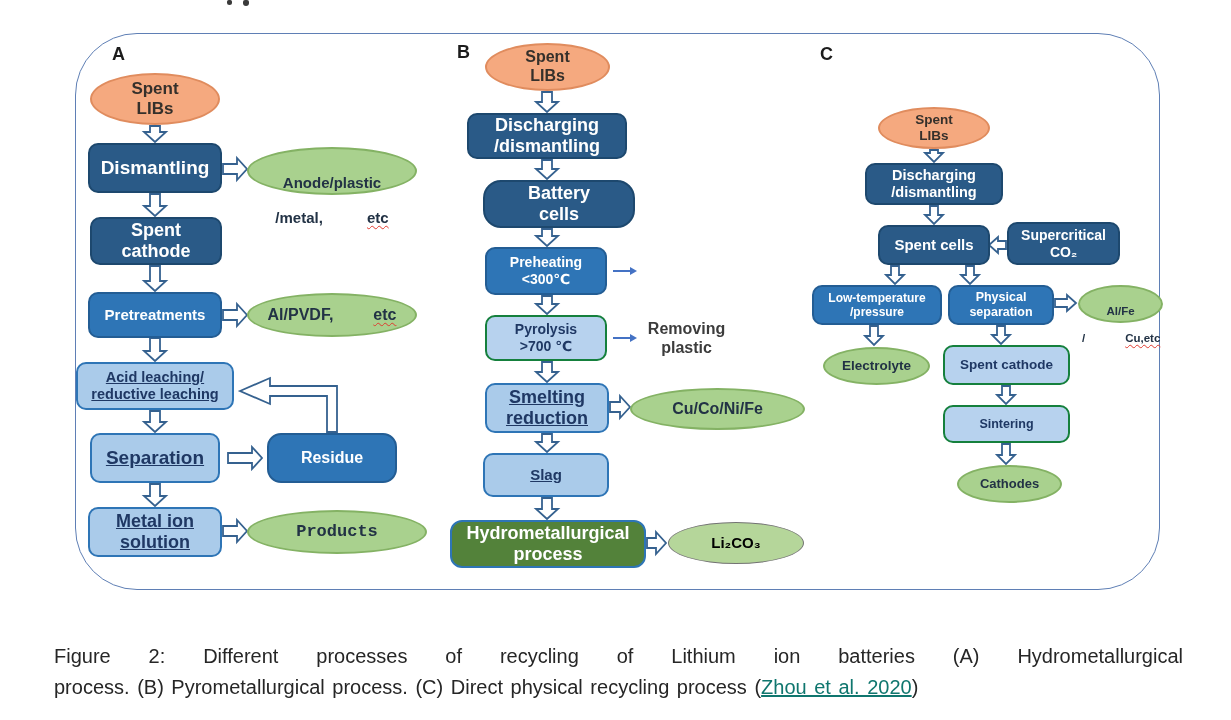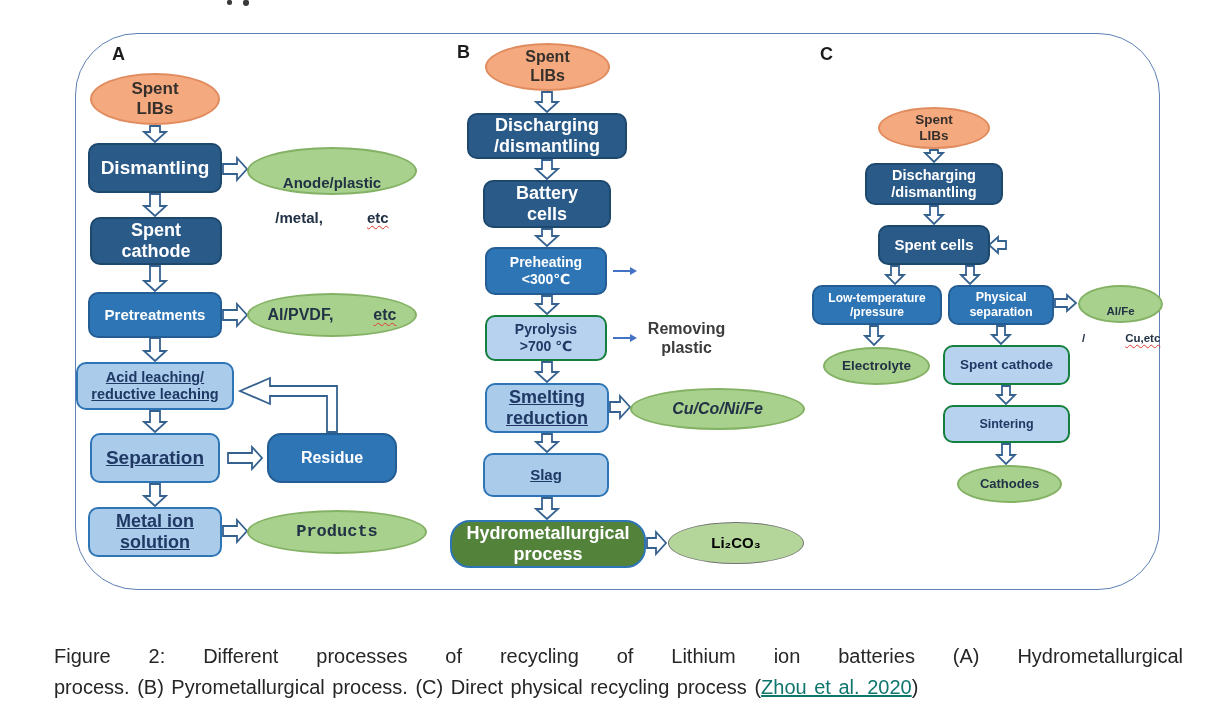--- a/index.html
+++ b/index.html
@@ -8,21 +8,21 @@
   .panel-border{position:absolute;left:75px;top:33px;width:1083px;height:555px;
     border:1.7px solid #5f7fb5;border-radius:62px;background:transparent;}
   .panel-label{position:absolute;font-weight:bold;font-size:18px;color:#1c1c1c;}
   .node{position:absolute;display:flex;align-items:center;justify-content:center;
     text-align:center;font-weight:bold;box-sizing:border-box;white-space:pre-line;
     line-height:1.18;border-radius:10px;padding:2px;}
   .dark{background:#2a5a87;border:2px solid #1d486e;color:#ffffff;}
   .mid{background:#2e75b6;border:2px solid #235d94;color:#ffffff;}
   .light{background:#aacbea;border:2px solid #2e75b6;color:#1f3864;text-decoration:underline;}
   .lighter{background:#b7d2ee;border:2px solid #15803d;color:#1f3864;}
-  .greenbox{background:#53823a;border:2.5px solid #2e75b6;color:#ffffff;border-radius:20px;}
+  .greenbox{background:#53823a;border:2.5px solid #2e75b6;color:#ffffff;border-radius:12px;}
   .oval{border-radius:50%;}
   .orange{background:#f5a97f;border:2px solid #e08c5e;color:#35302b;}
   .green{background:#a9d18e;border:2px solid #84b264;color:#223245;}
   .greenlite{background:#b5d69a;border:1px solid #737373;color:#000000;}
   .note{position:absolute;display:flex;align-items:center;justify-content:center;
     text-align:center;font-weight:600;color:#3c3c3c;white-space:pre-line;line-height:1.2;}
   .squig{text-decoration:underline;text-decoration-style:wavy;
     text-decoration-color:#e03a2f;text-decoration-thickness:1px;text-underline-offset:2px;margin-left:40px;}
   svg.arrows{position:absolute;left:0;top:0;pointer-events:none;}
   .block{fill:#ffffff;stroke:#35618f;stroke-width:1.8;}
@@ -110,41 +110,43 @@
   <div class="node light" style="left:90px;top:433px;width:130px;height:50px;font-size:19px;">Separation</div>
   <div class="node mid" style="left:267px;top:433px;width:130px;height:50px;font-size:16px;border-radius:14px;">Residue</div>
   <div class="node light" style="left:88px;top:507px;width:134px;height:50px;font-size:18px;">Metal ion
 solution</div>
   <div class="node oval green" style="left:247px;top:510px;width:180px;height:44px;font-size:17px;font-family:Liberation Mono, monospace;">Products</div>
 
   <div class="node oval orange" style="left:485px;top:43px;width:125px;height:48px;font-size:16px;">Spent
 LIBs</div>
   <div class="node dark" style="left:467px;top:113px;width:160px;height:46px;font-size:18px;">Discharging
 /dismantling</div>
-  <div class="node dark" style="left:483px;top:180px;width:128px;height:48px;font-size:18px;">Battery
+  <div class="node dark" style="left:483px;top:180px;width:152px;height:48px;font-size:18px;border-radius:18px;">Battery
 cells</div>
   <div class="node mid" style="left:485px;top:247px;width:122px;height:48px;font-size:14px;">Preheating
 &lt;300℃</div>
   <div class="node lighter" style="left:485px;top:315px;width:122px;height:46px;font-size:14px;">Pyrolysis
 &gt;700 ℃</div>
   <div class="note" style="left:634px;top:318px;width:105px;height:40px;font-size:16px;">Removing
 plastic</div>
   <div class="node light" style="left:485px;top:383px;width:124px;height:50px;font-size:18px;">Smelting
 reduction</div>
-  <div class="node oval green" style="left:630px;top:388px;width:175px;height:42px;font-size:16px;font-style:italic;">Cu/Co/Ni/Fe</div>
+  <div class="node oval green" style="left:630px;top:388px;width:175px;height:42px;font-size:16px;">Cu/Co/Ni/Fe</div>
   <div class="node light" style="left:483px;top:453px;width:126px;height:44px;font-size:15px;">Slag</div>
   <div class="node greenbox" style="left:450px;top:520px;width:196px;height:48px;font-size:18px;">Hydrometallurgical
 process</div>
   <div class="node oval greenlite" style="left:668px;top:522px;width:136px;height:42px;font-size:15px;">Li₂CO₃</div>
 
   <div class="node oval orange" style="left:878px;top:107px;width:112px;height:42px;font-size:13.5px;">Spent
 LIBs</div>
   <div class="node dark" style="left:865px;top:163px;width:138px;height:42px;font-size:14.5px;">Discharging
 /dismantling</div>
   <div class="node dark" style="left:878px;top:225px;width:112px;height:40px;font-size:15px;">Spent cells</div>
+  <div class="node dark" style="left:1007px;top:222px;width:113px;height:43px;font-size:14px;">Supercritical
+CO₂</div>
   <div class="node mid" style="left:812px;top:285px;width:130px;height:40px;font-size:12px;">Low-temperature
 /pressure</div>
   <div class="node mid" style="left:948px;top:285px;width:106px;height:40px;font-size:12.5px;">Physical
 separation</div>
   <div class="node oval green" style="left:1078px;top:285px;width:85px;height:38px;font-size:11.5px;display:block;padding-top:4px;">
     <span>Al/Fe</span><br>
     <span>/</span><span class="squig">Cu,etc</span>
   </div>
   <div class="node oval green" style="left:823px;top:347px;width:107px;height:38px;font-size:13.5px;">Electrolyte</div>
   <div class="node lighter" style="left:943px;top:345px;width:127px;height:40px;font-size:13.5px;">Spent cathode</div>

